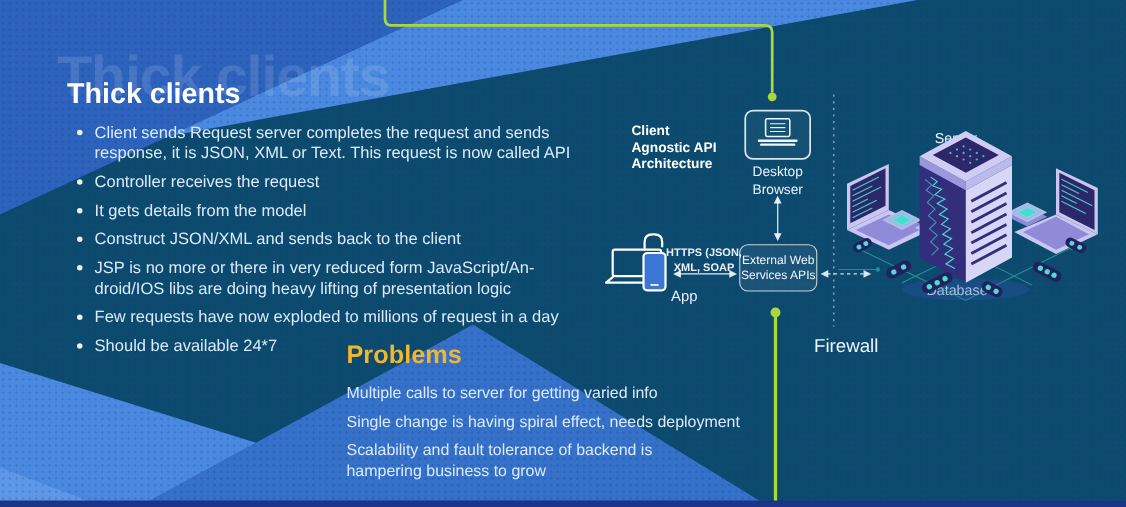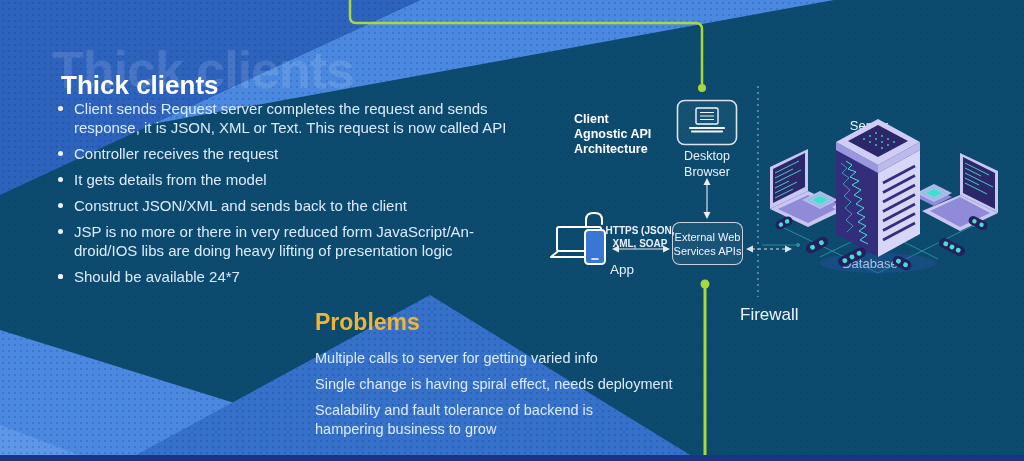--- a/index.html
+++ b/index.html
@@ -18,21 +18,21 @@
     background-image:radial-gradient(rgba(21,48,122,0.22) 1px, rgba(0,0,0,0) 1px);
     background-size:6px 6px;pointer-events:none;
   }
   .watermark{
     left:52px;top:40px;font-size:52px;font-weight:bold;letter-spacing:-1px;
     color:rgba(255,255,255,0.12);
   }
   .title{
     left:61px;top:70px;font-size:26px;font-weight:bold;color:#ffffff;margin:0;
   }
-  .bullets{left:58px;top:99px;width:462px;margin:0;padding:0;list-style:none;}
+  .bullets{left:58px;top:99px;width:462px;margin:12px;padding:0;list-style:none;}
   .bullets li{
     position:relative;padding-left:16px;margin:0 0 7px 0;
     font-size:15px;line-height:19px;color:#dcebfb;
   }
   .bullets li .dot{
     position:absolute;left:0;top:7px;width:5px;height:5px;border-radius:50%;
     background:#eef5ff;
   }
   .problems{left:315px;top:309px;width:400px;}
   .problems h2{margin:0 0 13px 0;font-size:23px;font-weight:bold;color:#f2b531;}
@@ -74,21 +74,21 @@
   <h1 class="abs title">Thick clients</h1>
 
   <ul class="abs bullets">
     <li><span class="dot"></span><span class="prelines">Client sends Request server completes the request and sends
 response, it is JSON, XML or Text. This request is now called API</span></li>
     <li><span class="dot"></span><span class="prelines">Controller receives the request</span></li>
     <li><span class="dot"></span><span class="prelines">It gets details from the model</span></li>
     <li><span class="dot"></span><span class="prelines">Construct JSON/XML and sends back to the client</span></li>
     <li><span class="dot"></span><span class="prelines">JSP is no more or there in very reduced form JavaScript/An-
 droid/IOS libs are doing heavy lifting of presentation logic</span></li>
-    <li><span class="dot"></span></li>
+    <li><span class="dot"></span><span class="prelines">Few requests have now exploded to millions of request in a day</span></li>
     <li><span class="dot"></span><span class="prelines">Should be available 24*7</span></li>
   </ul>
 
   <div class="abs problems">
     <h2>Problems</h2>
     <div class="p-item prelines">Multiple calls to server for getting varied info</div>
     <div class="p-item prelines">Single change is having spiral effect, needs deployment</div>
     <div class="p-item prelines">Scalability and fault tolerance of backend is
 hampering business to grow</div>
   </div>

